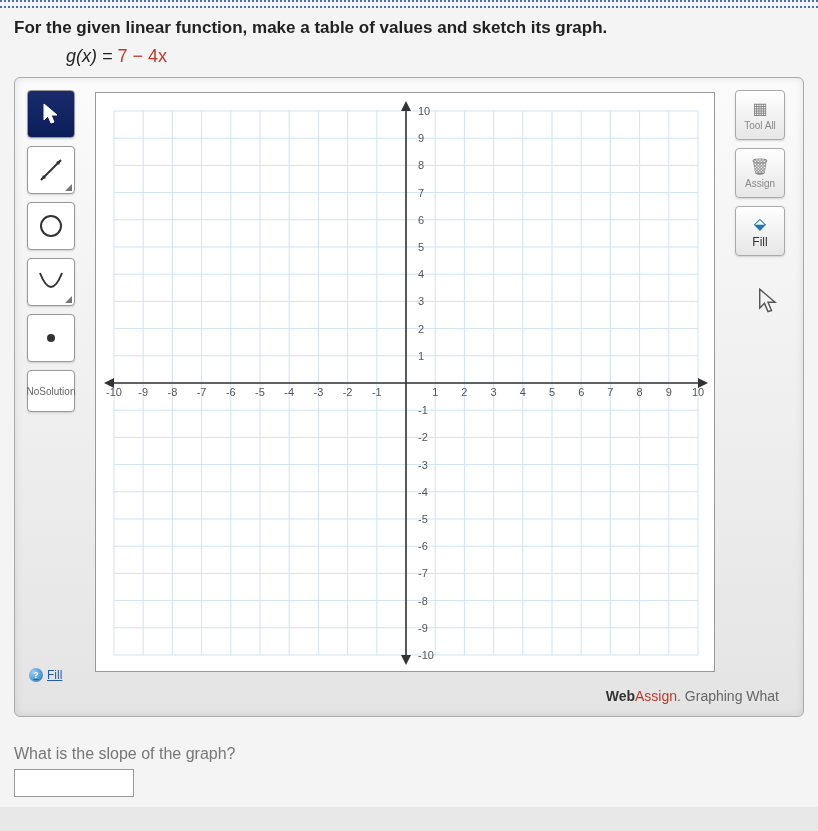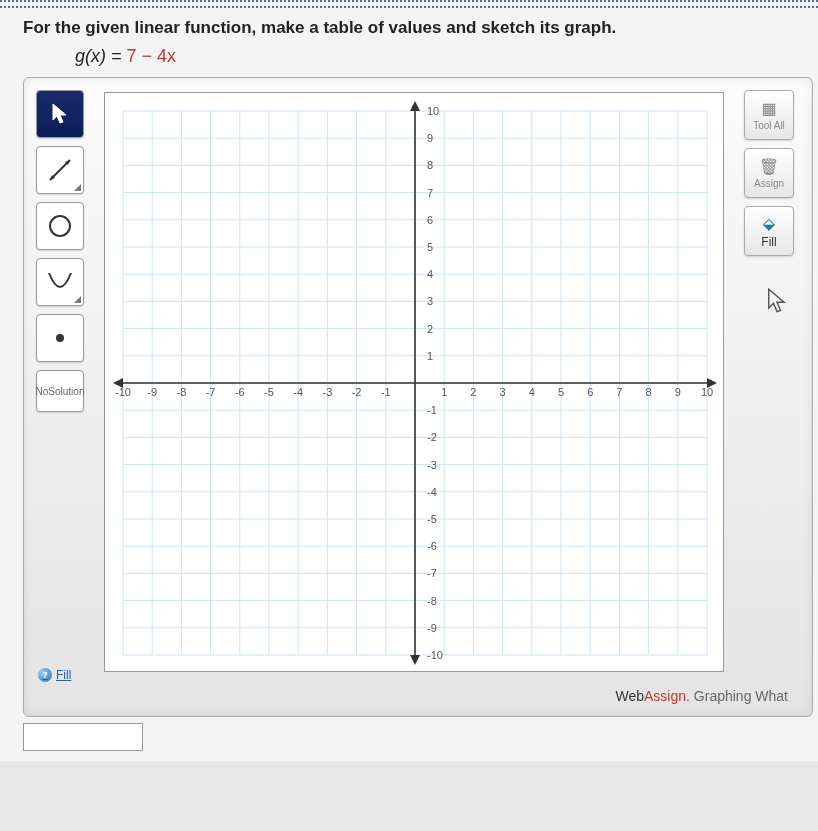--- a/index.html
+++ b/index.html
@@ -11,21 +11,21 @@
     overflow: hidden;
     position: relative;
   }
   .top-border {
     height: 8px;
     border-top: 2px dotted #4a6fa5;
     border-bottom: 2px dotted #4a6fa5;
     background: #f4f4f4;
   }
   .content {
-    padding: 10px 23px;
+    padding: 10px 14px;
     background: #f4f4f4;
   }
   .prompt {
     font-size: 17px;
     font-weight: bold;
     color: #222;
     margin-bottom: 8px;
   }
   .equation {
     font-size: 18px;
@@ -128,21 +128,21 @@
   .help-link .ball {
     width:14px;height:14px;border-radius:50%;
     background:radial-gradient(circle at 30% 30%,#9cf,#27a);
     display:flex;align-items:center;justify-content:center;
     color:#fff;font-size:9px;font-weight:bold;
   }
   .brand {
     position:absolute; right:24px; bottom:12px;
     font-size:14px; color:#666;
   }
-  .brand b.web { color:#333; font-weight:normal;}
+  .brand b.web { color:#333; font-weight:bold;}
   .brand b.assign { color:#c0392b; font-weight:normal;}
   .question2 {
     margin-top: 28px;
     font-size: 16px;
     color: #777;
   }
   .answer-box {
     width: 120px; height: 28px;
     border: 1px solid #999;
     background:#fff;
@@ -316,14 +316,15 @@
     <a class="help-link" href="#">
       <span class="ball">?</span>
       <span>Fill</span>
     </a>
 
     <div class="brand">
       <b class="web">Web</b><b class="assign">Assign</b><span>. Graphing What</span>
     </div>
   </div>
 
+  <div class="question2">What is the slope of the graph?</div>
   <input class="answer-box" type="text" value="" style="">
 </div>
 
 </body></html>

